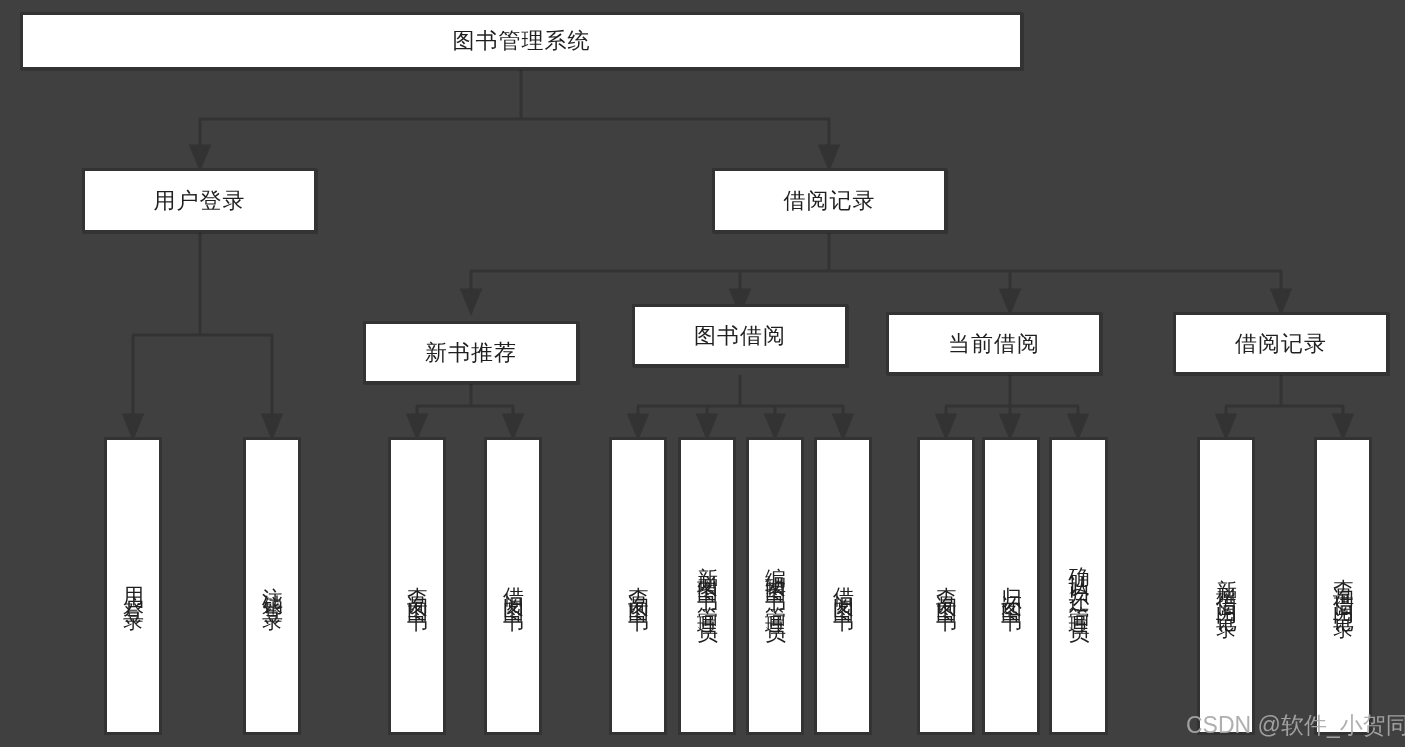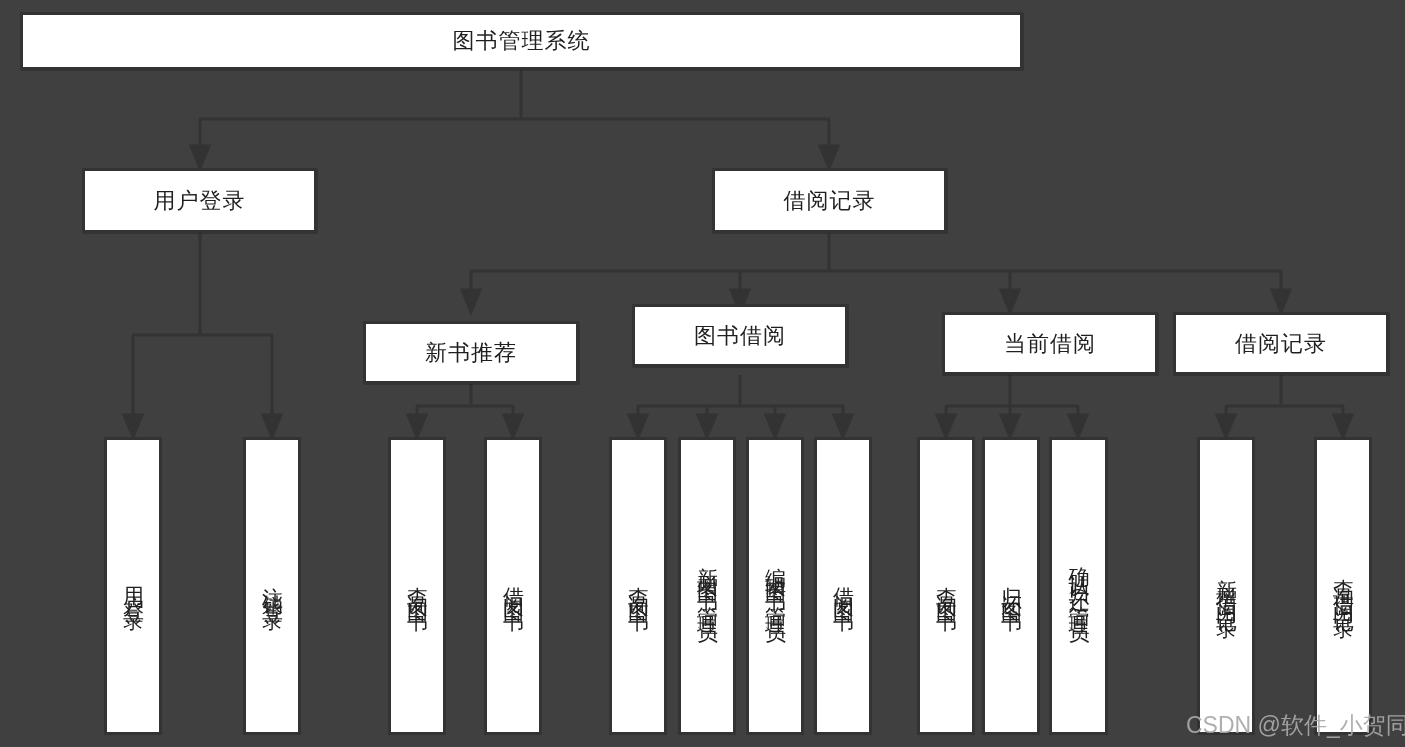--- a/index.html
+++ b/index.html
@@ -119,21 +119,21 @@
     </g>
   </svg>
 
   <div class="hbox" style="left:20px; top:12px; width:1003px; height:58px;">图书管理系统</div>
 
   <div class="hbox" style="left:82px; top:168px; width:235px; height:65px;">用户登录</div>
   <div class="hbox" style="left:712px; top:168px; width:235px; height:65px;">借阅记录</div>
 
   <div class="hbox" style="left:363px; top:312px; width:216px; height:63px;margin-top:9px;">新书推荐</div>
   <div class="hbox" style="left:632px; top:304px; width:216px; height:63px;">图书借阅</div>
-  <div class="hbox" style="left:942px; top:312px; width:216px; height:63px;font-family:Liberation Mono, monospace;">当前借阅</div>
+  <div class="hbox" style="left:886px; top:312px; width:216px; height:63px;font-family:Liberation Mono, monospace;">当前借阅</div>
   <div class="hbox" style="left:1173px; top:312px; width:216px; height:63px;">借阅记录</div>
 
   <div class="vbox" style="left:104px;">
     <span class="vtext">用户登录</span>
   </div>
   <div class="vbox" style="left:243px;">
     <span class="vtext">注销登录</span>
   </div>
 
   <div class="vbox" style="left:388px;">

